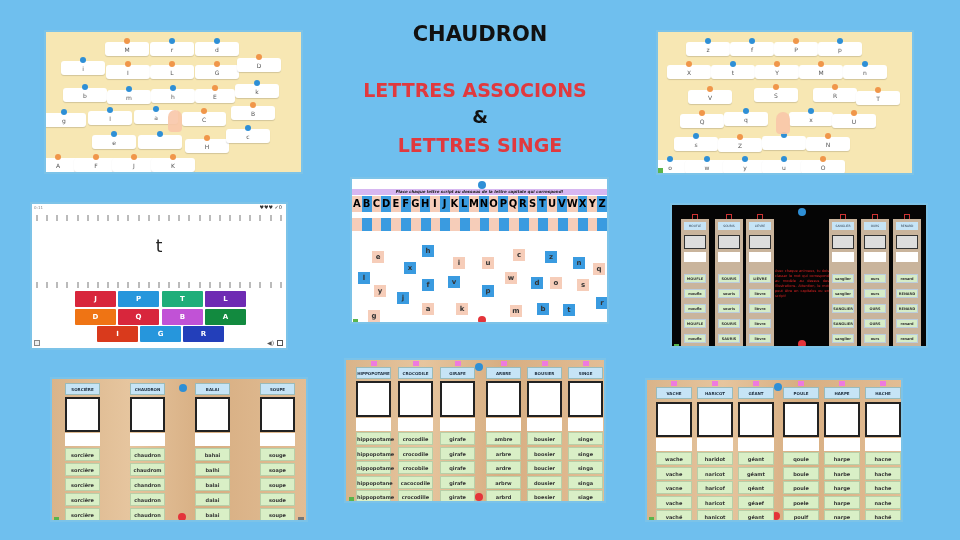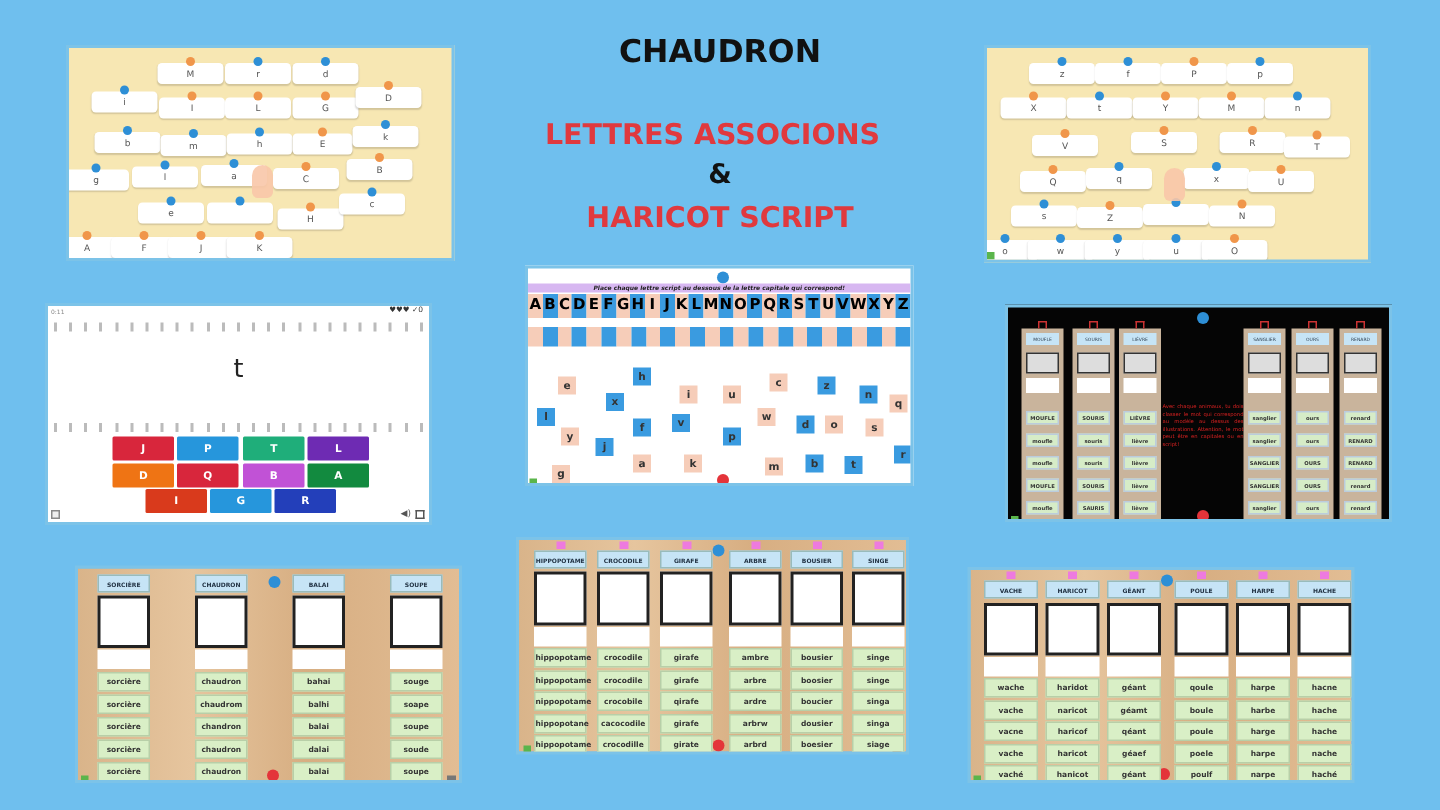--- a/index.html
+++ b/index.html
@@ -47,21 +47,21 @@
   .redcircle { position:absolute; width:8px; height:8px; border-radius:50%; background:#e4343a; }
   .greensq { position:absolute; width:5px; height:5px; background:#5ab54b; }
   .greysq { position:absolute; width:6px; height:5px; background:#777; }
 </style>
 </head>
 <body>
 
 <div class="t-main">CHAUDRON</div>
 <div class="t-red" style="left:355px;top:79px;width:240px;">LETTRES ASSOCIONS</div>
 <div class="t-amp">&amp;</div>
-<div class="t-red" style="left:365px;top:134px;width:230px;">HARICOT SCRIPT</div>
+<div class="t-red" style="left:365px;top:134px;width:230px;">LETTRES SINGE</div>
 
 <div class="panel yellow" id="p1" style="left:44px;top:30px;width:259px;height:144px;">
     <div class="card" style="left:59px;top:10px;width:44px;">M<span class="dot o"></span></div>
     <div class="card" style="left:104px;top:10px;width:44px;">r<span class="dot b"></span></div>
     <div class="card" style="left:149px;top:10px;width:44px;">d<span class="dot b"></span></div>
     <div class="card" style="left:15px;top:29px;width:44px;">i<span class="dot b"></span></div>
     <div class="card" style="left:60px;top:33px;width:44px;">I<span class="dot o"></span></div>
     <div class="card" style="left:104px;top:33px;width:44px;">L<span class="dot o"></span></div>
     <div class="card" style="left:149px;top:33px;width:44px;">G<span class="dot o"></span></div>
     <div class="card" style="left:191px;top:26px;width:44px;">D<span class="dot o"></span></div>

